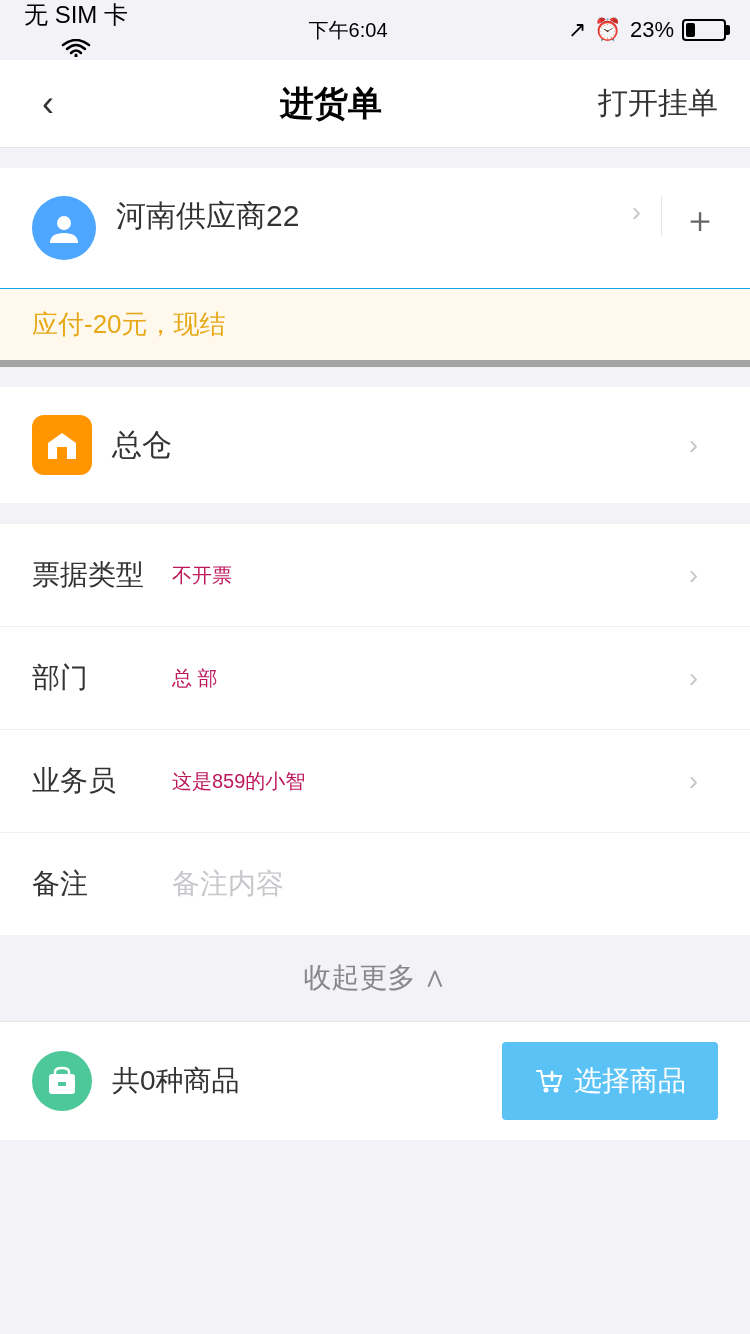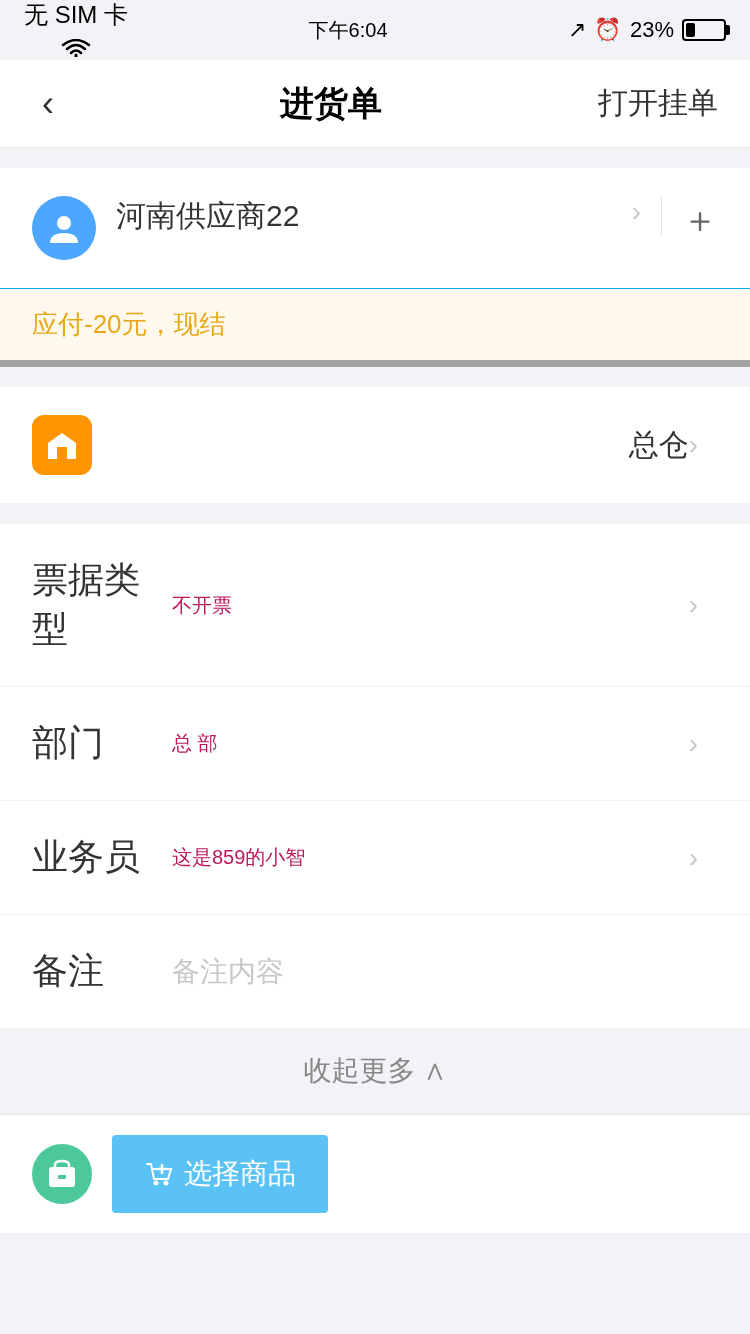--- a/index.html
+++ b/index.html
@@ -145,21 +145,20 @@
       color: #e6a817;
       border-bottom: 7px solid #a3a3a3;
     }
 
     
     .warehouse-row {
       display: flex;
       align-items: center;
       padding: 28px 32px;
       background: #fff;
-      text-align: right;
     }
     .warehouse-icon {
       width: 60px;
       height: 60px;
       border-radius: 12px;
       background: #ff9500;
       display: flex;
       align-items: center;
       justify-content: center;
       margin-right: 20px;
@@ -175,21 +174,21 @@
     
     .form-row {
       display: flex;
       align-items: center;
       padding: 32px 32px;
       background: #fff;
       border-top: 1px solid #f0f0f0;
       cursor: pointer;
     }
     .form-label {
-      font-size: 36px;
+      font-size: 28px;
       color: #333;
       width: 140px;
       flex-shrink: 0;
     }
     .form-value {
       flex: 1;
       font-size: 20px;
       color: #be185d;
     }
     .form-placeholder {
@@ -355,20 +354,21 @@
   </div>
 
   <div class="bottom-bar">
     <div class="product-icon">
       <svg width="34" height="34" viewBox="0 0 34 34" fill="white">
         <rect x="4" y="10" width="26" height="20" rx="3" fill="white"></rect>
         <path d="M10 10 L10 8 Q10 4 17 4 Q24 4 24 8 L24 10" stroke="white" stroke-width="2.5" fill="none"></path>
         <rect x="13" y="18" width="8" height="4" rx="1" fill="#4cc89a"></rect>
       </svg>
     </div>
+    <span class="product-count">共0种商品</span>
     <div class="select-btn">
       <svg width="30" height="30" viewBox="0 0 30 30" fill="white">
         <path d="M3 5 L7 5 L10 20 L24 20 L27 10 L9 10" stroke="white" stroke-width="2" fill="none" stroke-linecap="round"></path>
         <circle cx="12" cy="24" r="2.5" fill="white"></circle>
         <circle cx="22" cy="24" r="2.5" fill="white"></circle>
         <line x1="18" y1="6" x2="18" y2="14" stroke="white" stroke-width="2.5" stroke-linecap="round"></line>
         <line x1="14" y1="10" x2="22" y2="10" stroke="white" stroke-width="2.5" stroke-linecap="round"></line>
       </svg>
       <span>选择商品</span>
     </div>

